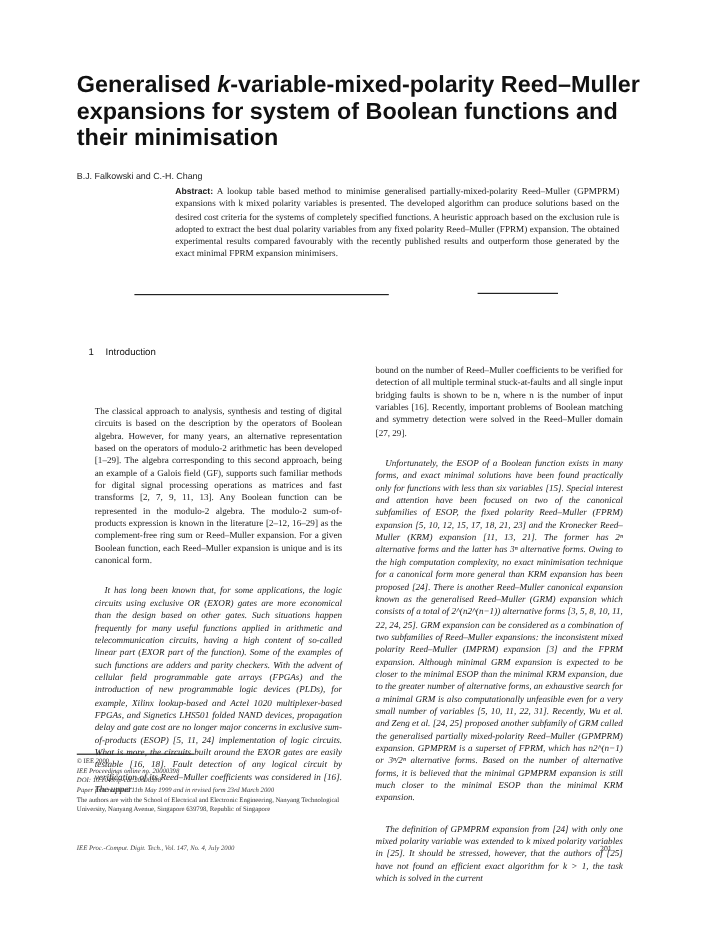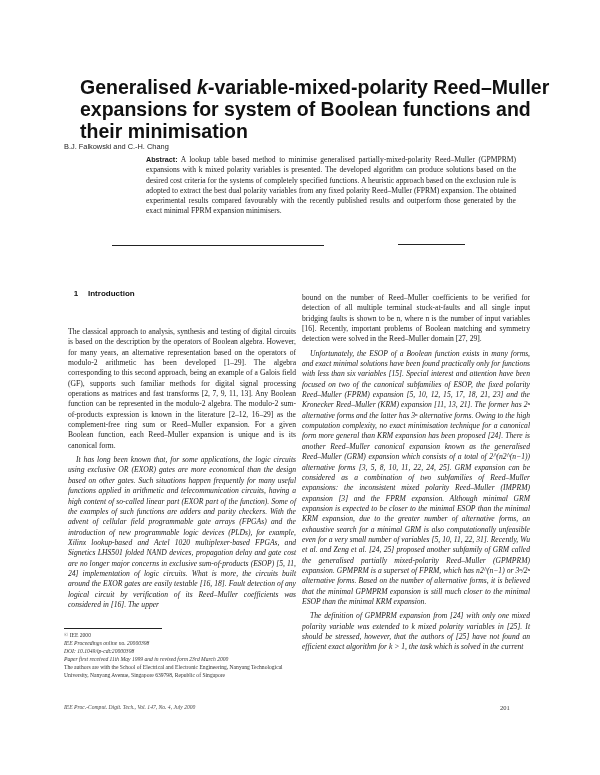--- a/index.html
+++ b/index.html
@@ -1,45 +1,45 @@
 <!DOCTYPE html>
 <html><head>
 <meta charset="utf-8">
 <style>
   html, body { margin:0; padding:0; background:#ffffff; }
   body { width:600px; height:775px; position:relative; overflow:hidden; color:#111; }
   .title {
     position:absolute; left:64px; top:60px; width:470px;
     font-family:"Liberation Sans", sans-serif; font-weight:bold;
-    font-size:19.5px; line-height:22px; color:#111; margin:16px;
+    font-size:19.5px; line-height:22px; color:#111; margin:0;
   }
   .title i { font-style:italic; }
   .authors {
     position:absolute; left:64px; top:142px;
     font-family:Liberation Sans, sans-serif; font-size:7.4px; color:#222;
   }
   .abstract {
     position:absolute; left:146px; top:155px; width:370px;
     font-family:"Liberation Serif", serif; font-size:7.6px; line-height:10.3px;
     text-align:justify; color:#222; margin:0;
   }
   .abstract b { font-family:Liberation Sans, sans-serif; font-weight:bold; font-size:7.2px; }
   .rule { position:absolute; height:1px; background:#222; }
   .col {
     position:absolute; top:323px; width:236px;
     font-family:"Liberation Serif", serif; font-size:7.6px; line-height:10.35px;
     text-align:justify; color:#222;
   }
-  .col p { margin:4px; text-indent:0; }
+  .col p { margin:15px; text-indent:0; }
   .col p.ind { text-indent:8px;font-style:italic; }
   .col-left { left:64px; }
   .col-right { left:298px; top:289px; }
   .section-heading {
     position:absolute; left:64px; top:289px;
-    font-family:"Liberation Sans", sans-serif; font-weight:bold; font-size:8px; color:#111;text-align:center;
+    font-family:"Liberation Sans", sans-serif; font-weight:normal; font-size:8px; color:#111;text-align:center;
   }
   .section-heading .num { display:inline-block; width:24px; }
   .footnotes {
     position:absolute; left:64px; top:631px; width:236px;
     font-family:"Liberation Serif", serif; font-size:5.6px; line-height:8px; color:#333;
   }
   .footnotes div { margin:0; }
   .footnotes .it { font-style:italic; }
   .journal-line {
     position:absolute; left:64px; top:704px;

